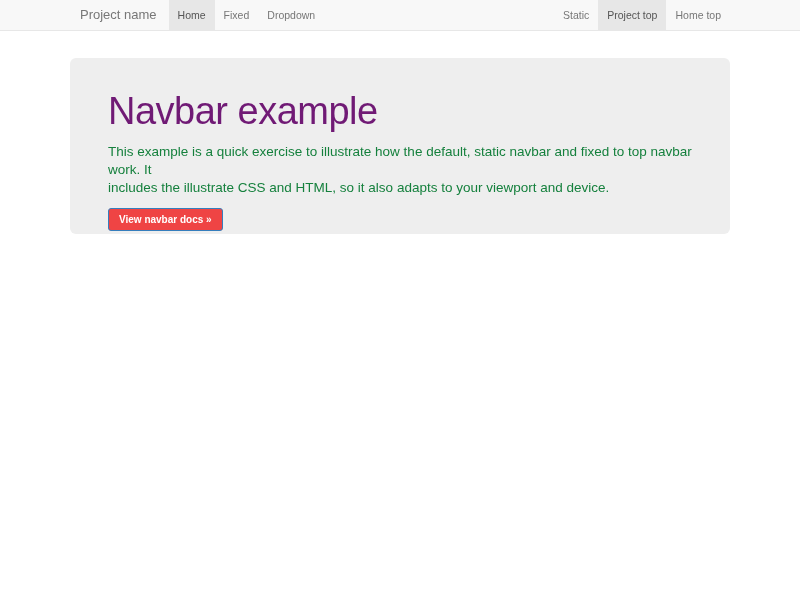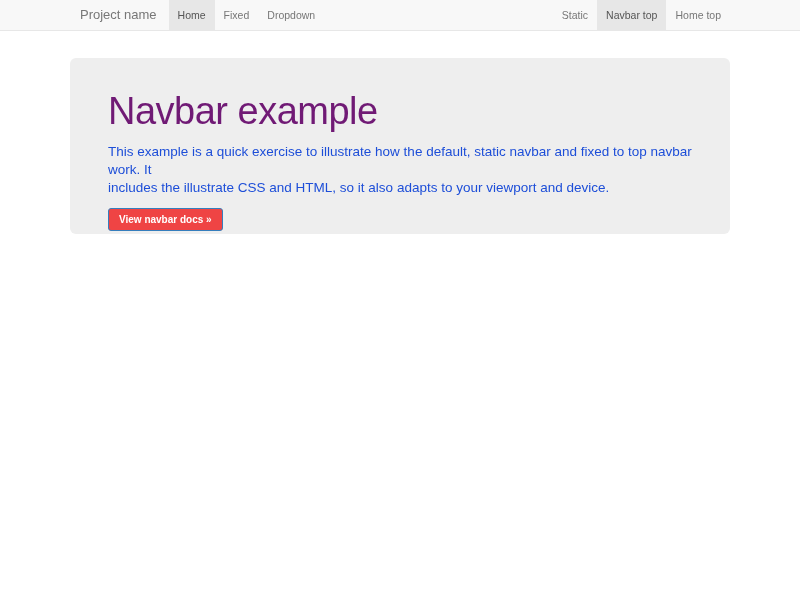--- a/index.html
+++ b/index.html
@@ -77,21 +77,21 @@
   .jumbotron h1 {
     font-size: 38px;
     font-weight: 500;
     color: #701a75;
     letter-spacing: -0.5px;
     margin: 8px 0 10px 0;
   }
   .jumbotron .lead {
     font-size: 13.5px;
     line-height: 18px;
-    color: #1d4ed8;
+    color: #15803d;
     font-weight: normal;
   }
   .btn-primary {
     display: inline-block;
     margin-top: 11px;
     background: #ef4444;
     border: 1px solid #357ebd;
     border-radius: 3px;
     color: #ffffff;
     font-family: "Liberation Sans", sans-serif;
@@ -118,21 +118,21 @@
       <li>
         <a>Dropdown</a>
       </li>
     </ul>
 
     <ul class="nav nav-right">
       <li>
         <a>Static</a>
       </li>
       <li class="active">
-        <a>Navbar top</a>
+        <a>Project top</a>
       </li>
       <li>
         <a>Home top</a>
       </li>
     </ul>
   </div>
 </nav>
 
 <main>
   <div class="jumbotron">

